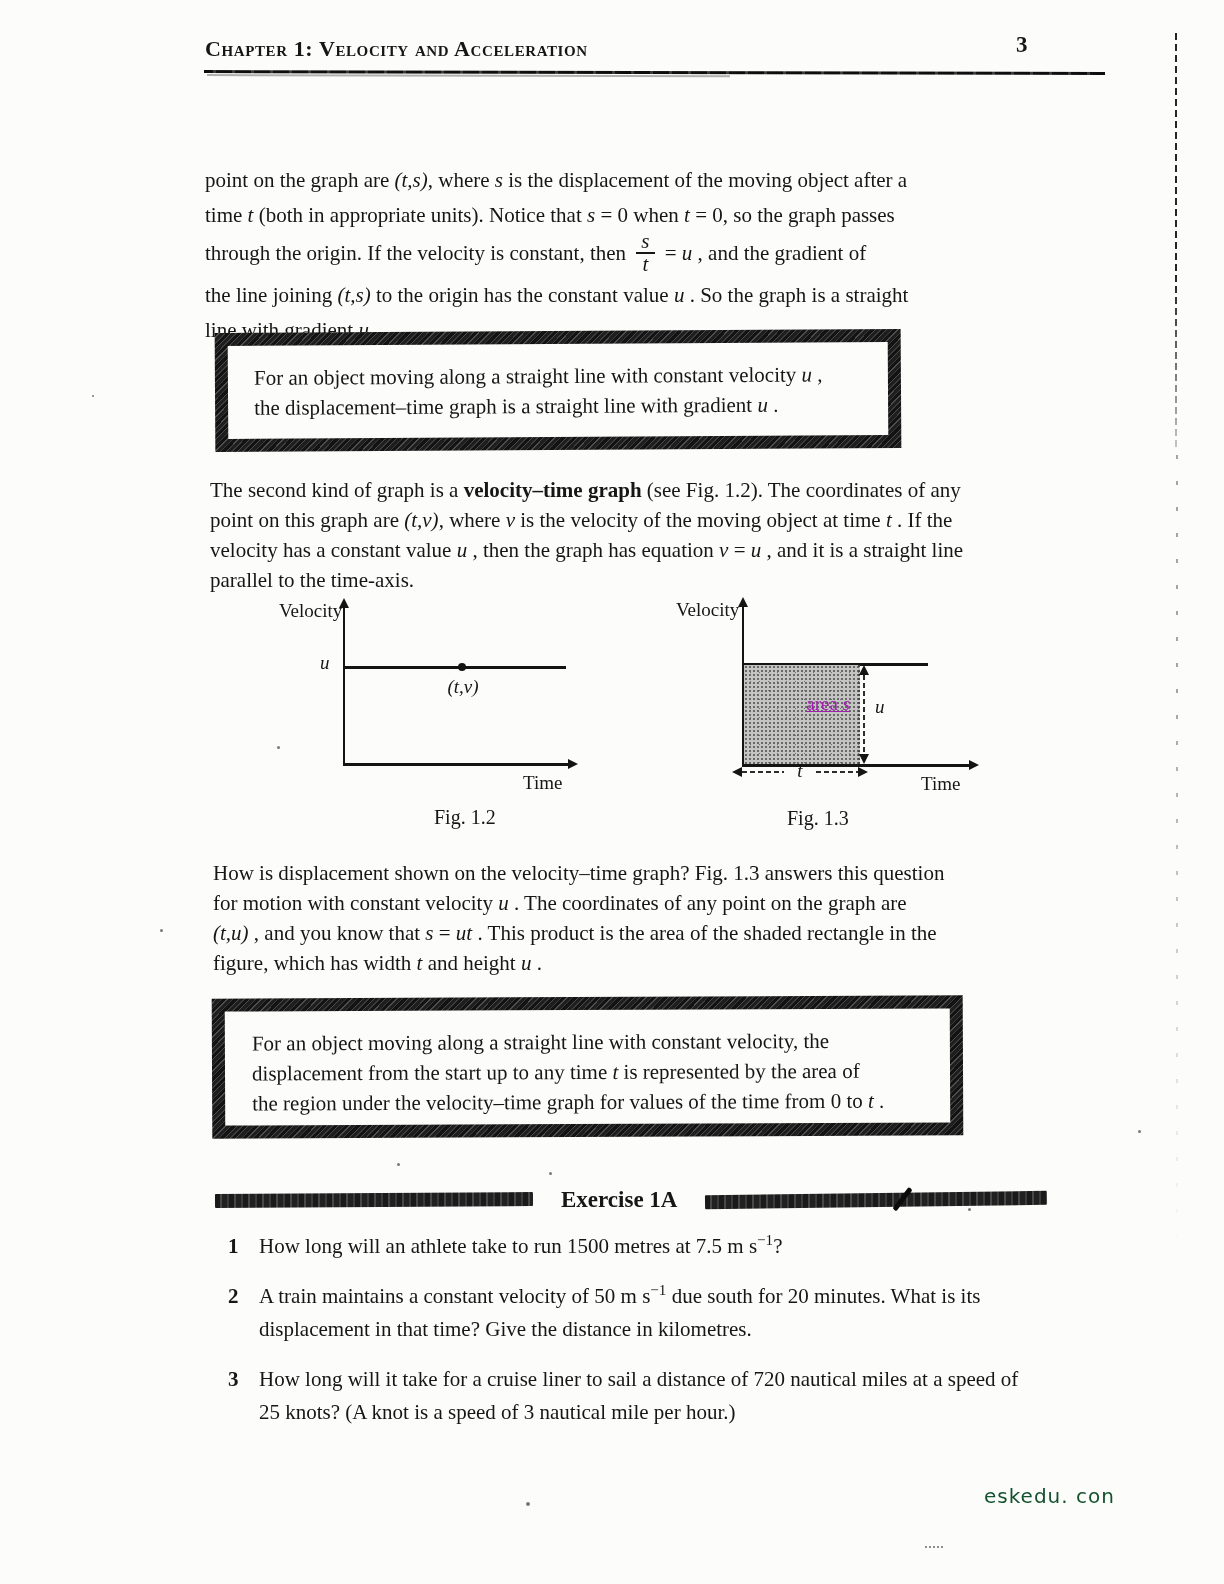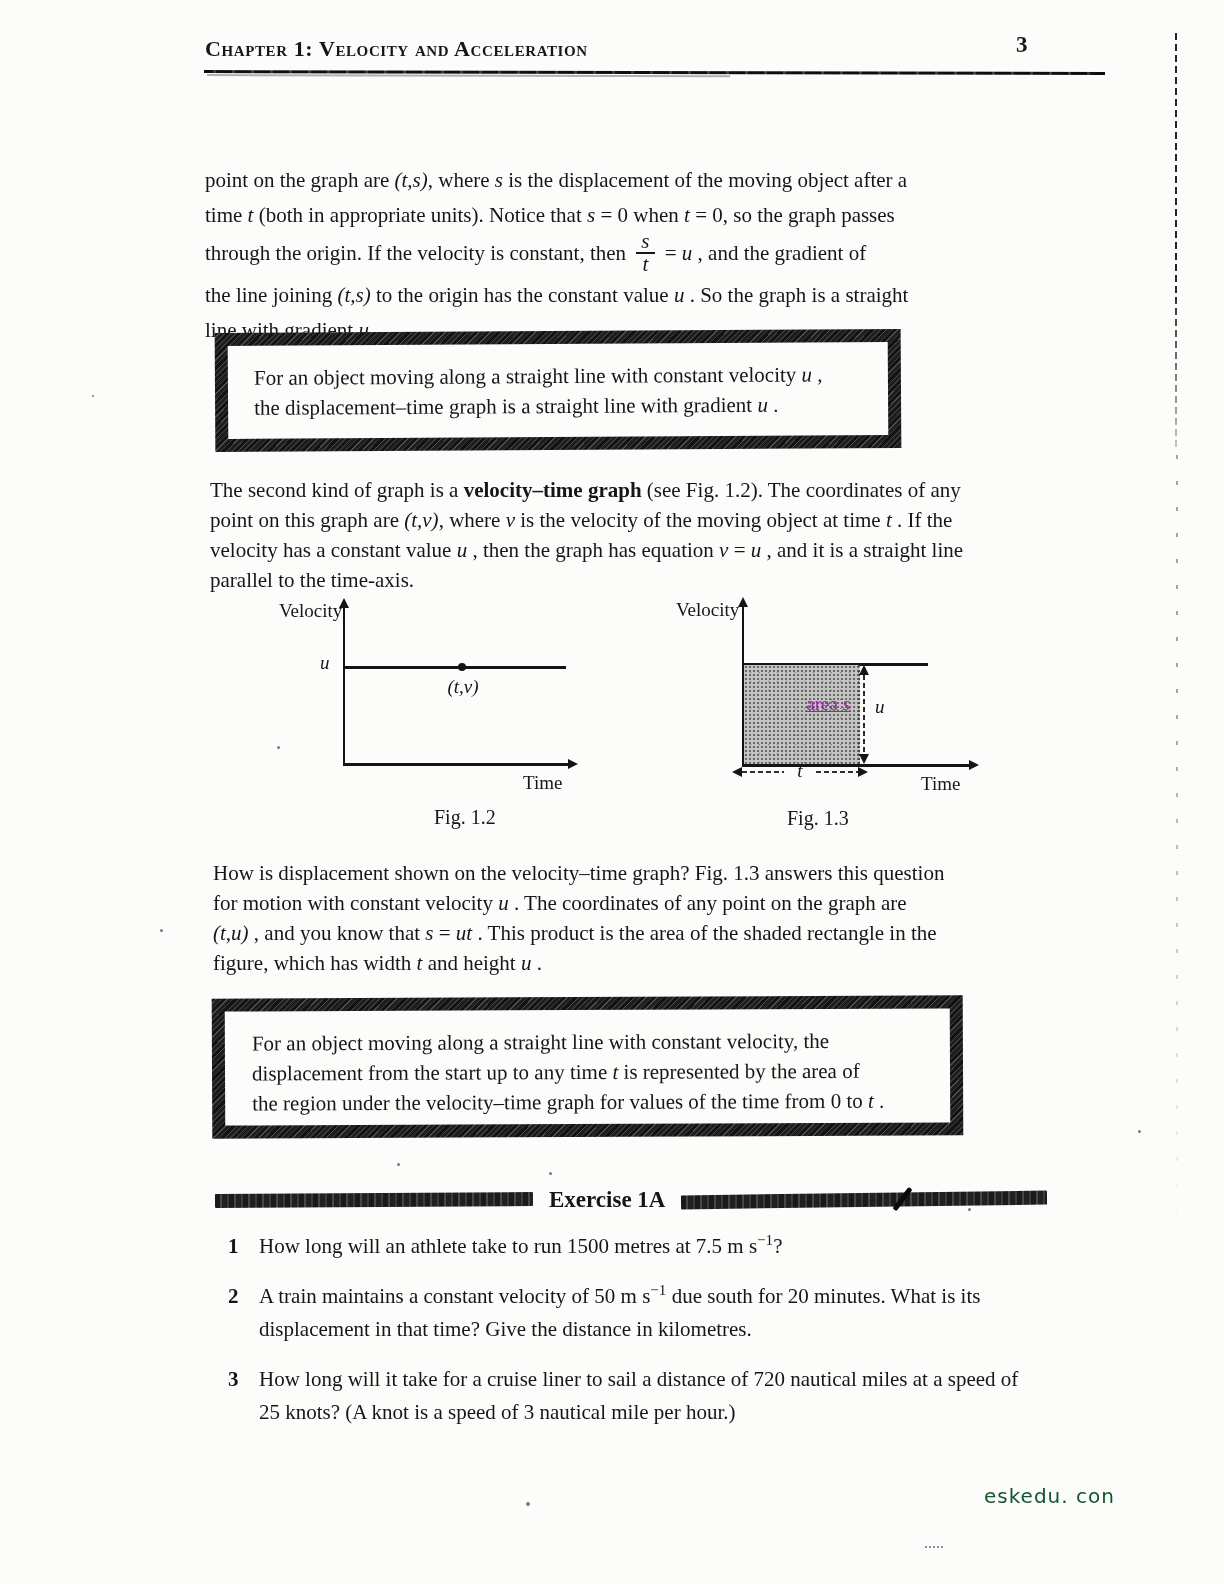--- a/index.html
+++ b/index.html
@@ -82,21 +82,21 @@
   .shade{
     position:absolute;background-color:#c4c4c2;
     background-image:radial-gradient(#696969 .9px,rgba(0,0,0,0) 1px),radial-gradient(rgba(45,45,45,.55) .9px,rgba(0,0,0,0) 1px);
     background-size:4px 4px,9px 9px;background-position:0 0,2px 3px;
     border-right:2px dotted #4a4a4a;
   }
   .caption{position:absolute;font-size:20px;}
   
   .ex-header{
     position:absolute;left:215px;top:1186px;width:832px;height:28px;
-    display:flex;align-items:center;gap:16px;
+    display:flex;align-items:center;gap:28px;
   }
   .ex-bar{
     height:14px;border-radius:1px;
     background:repeating-linear-gradient(90deg,#1a1a1a 0 5px,#484848 5px 7px,#212121 7px 12px,#3b3b3b 12px 14px);
   }
   .ex-bar-left{width:318px;transform:rotate(-.35deg);}
   .ex-bar-right{flex:1;position:relative;transform:rotate(-.75deg);}
   .ex-slash{
     position:absolute;right:142px;top:-7px;width:5px;height:27px;border-radius:2px;
     background:#0a0a0a;transform:rotate(38deg);

